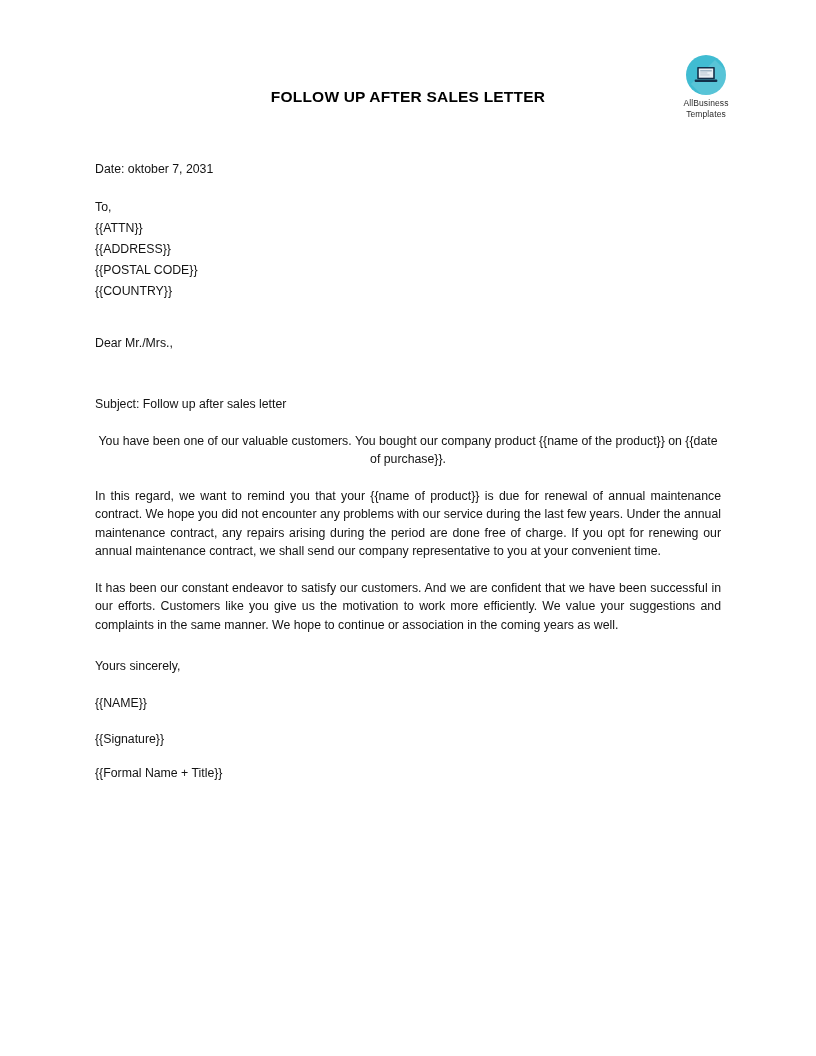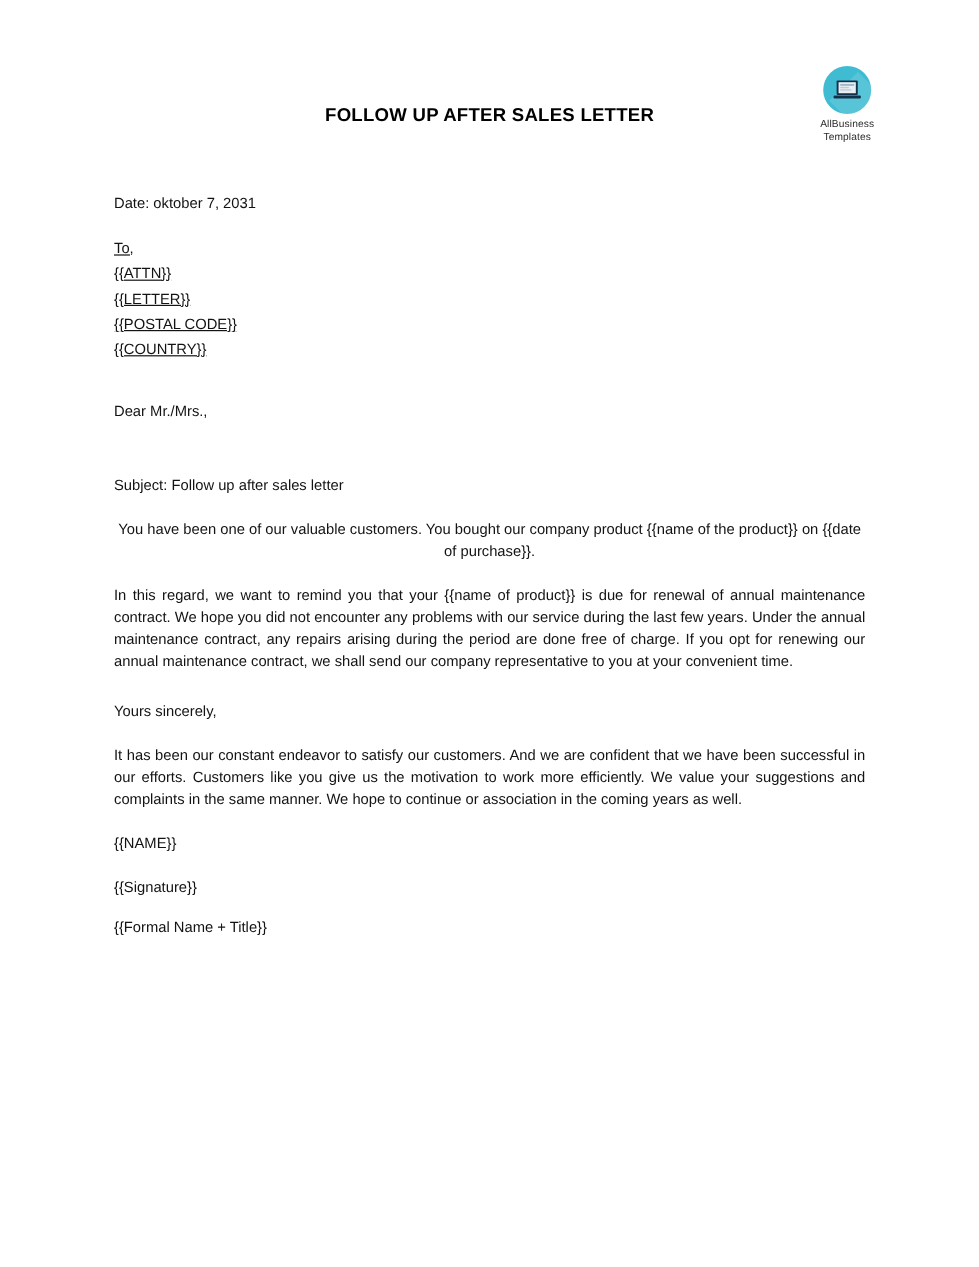--- a/index.html
+++ b/index.html
@@ -93,21 +93,21 @@
     margin: 0;
     white-space: pre;
   }
 
   .blk {
     margin: 0;
   }
 
   
   .sp-date      { margin-bottom: 18px; }
-  .addr         { margin-bottom: 0; text-decoration: underline; }
+  .addr         { margin-bottom: 0; }
   .addr .line   { line-height: 21px; }
   .sp-subject   { margin-top: 43px; margin-bottom: 0; }
   .sp-salut     { margin-top: 32px; }
   .para         { margin-top: 18px; }
   .para.just    { text-align: justify; text-justify: inter-word; }
   .para.left    { text-align: center; }
   .sp-yours     { margin-top: 23px; }
   .sp-name      { margin-top: 18px; }
   .sp-sig       { margin-top: 18px; }
   .sp-formal    { margin-top: 15px; }
@@ -137,36 +137,36 @@
 
   <div class="doc-title">FOLLOW UP AFTER SALES LETTER</div>
 
   <div class="body-area">
 
     <div class="blk sp-date">Date: oktober 7, 2031</div>
 
     <div class="blk addr">
       <div class="line">To,</div>
       <div class="line">{{ATTN}}</div>
-      <div class="line">{{LETTER}}</div>
+      <div class="line">{{ADDRESS}}</div>
       <div class="line">{{POSTAL CODE}}</div>
       <div class="line">{{COUNTRY}}</div>
     </div>
 
     <div class="blk sp-salut">Dear Mr./Mrs.,</div>
 
     <div class="blk sp-subject">Subject: Follow up after sales letter</div>
 
     <div class="blk para left">You have been one of our valuable customers. You bought our company product {{name of the product}} on {{date of purchase}}.</div>
 
     <div class="blk para just">In this regard, we want to remind you that your {{name of product}} is due for renewal of annual maintenance contract. We hope you did not encounter any problems with our service during the last few years. Under the annual maintenance contract, any repairs arising during the period are done free of charge. If you opt for renewing our annual maintenance contract, we shall send our company representative to you at your convenient time.</div>
 
+    <div class="blk para just">It has been our constant endeavor to satisfy our customers. And we are confident that we have been successful in our efforts. Customers like you give us the motivation to work more efficiently. We value your suggestions and complaints in the same manner. We hope to continue or association in the coming years as well.</div>
+
     <div class="blk sp-yours">Yours sincerely,</div>
-
-    <div class="blk para just">It has been our constant endeavor to satisfy our customers. And we are confident that we have been successful in our efforts. Customers like you give us the motivation to work more efficiently. We value your suggestions and complaints in the same manner. We hope to continue or association in the coming years as well.</div>
 
     <div class="blk sp-name">{{NAME}}</div>
 
     <div class="blk sp-sig">{{Signature}}</div>
 
     <div class="blk sp-formal">{{Formal Name + Title}}</div>
 
   </div>
 
 </div>

